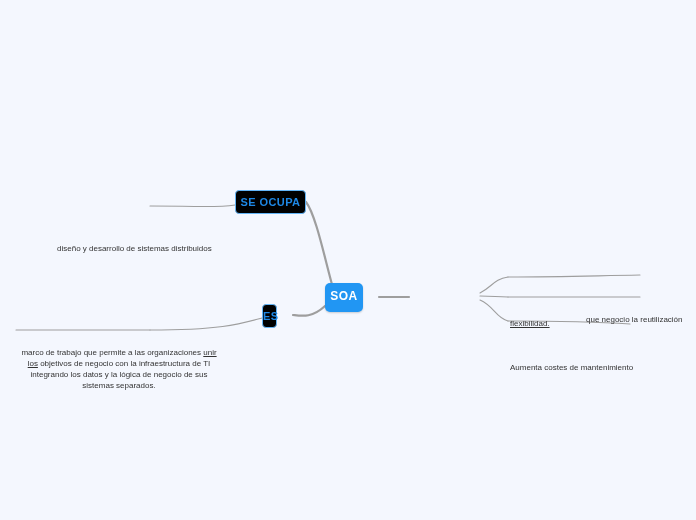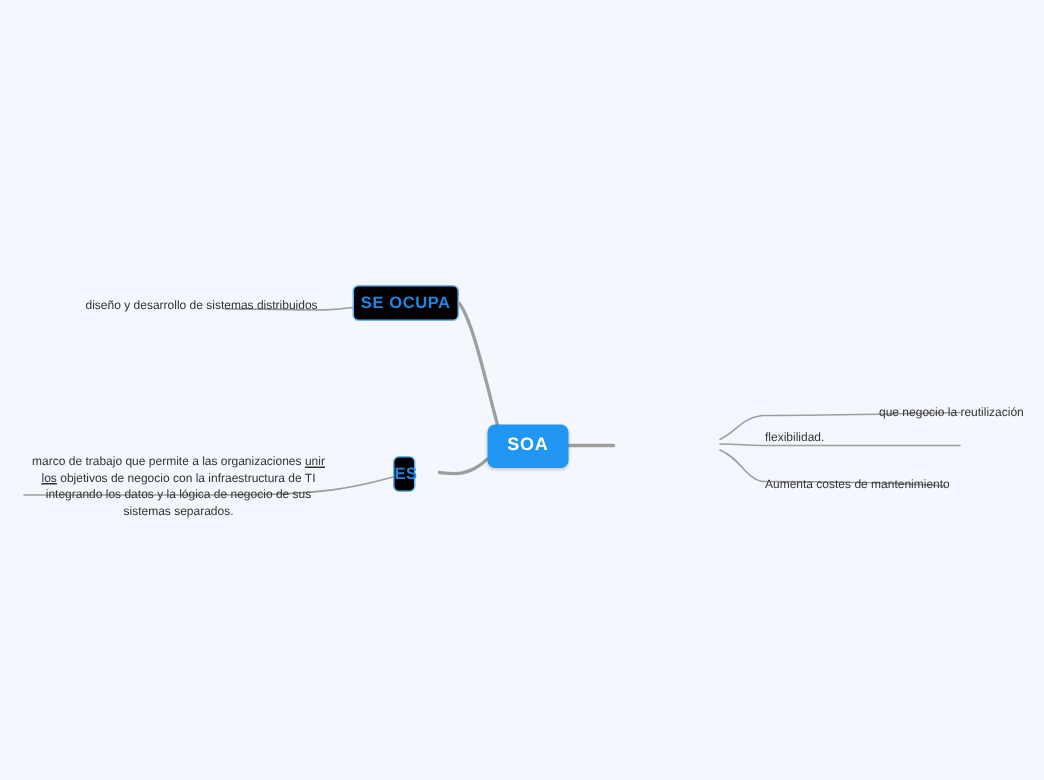--- a/index.html
+++ b/index.html
@@ -52,20 +52,21 @@
     letter-spacing: 0.4px;
     text-align: center;
     line-height: 22px;
     height: 24px;
   }
   .leaf {
     position: absolute;
     color: #333333;
     font-size: 8px;
     line-height: 11px;
+    margin-top: 45px;
   }
   .leaf-multiline {
     width: 206px;
     text-align: center;
   }
   .leaf-underline {
     text-decoration: underline;
   }
 </style>
 </head>
@@ -87,36 +88,36 @@
     <path d="M 480 296 C 494 296 496 297 508 297" fill="none" stroke="#9e9e9e" stroke-width="1.1" stroke-linecap="round"></path>
     <path d="M 480 300 C 494 306 496 318 508 321" fill="none" stroke="#9e9e9e" stroke-width="1.1" stroke-linecap="round"></path>
     <path d="M 508 277 C 560 277 585 276 640 275" fill="none" stroke="#9e9e9e" stroke-width="1.1" stroke-linecap="round"></path>
     <path d="M 508 297 C 570 297 600 297 640 297" fill="none" stroke="#9e9e9e" stroke-width="1.1" stroke-linecap="round"></path>
     <path d="M 508 321 C 570 321 600 322 630 324" fill="none" stroke="#9e9e9e" stroke-width="1.1" stroke-linecap="round"></path>
 
     <path d="M 262 318 C 240 324 220 330 150 330" fill="none" stroke="#9e9e9e" stroke-width="1.1" stroke-linecap="round"></path>
     <path d="M 150 330 L 16 330" fill="none" stroke="#9e9e9e" stroke-width="1.1" stroke-linecap="round"></path>
   </svg>
 
-  <div class="node node-root" style="left:325px; top:283px; width:54px;">
+  <div class="node node-root" style="left:325px; top:283px; width:38px;">
     <span>SOA</span>
   </div>
 
   <div class="node node-branch" style="left:235px; top:190px; width:71px;">
     <span>SE OCUPA</span>
   </div>
 
 
   <div class="node node-branch" style="left:262px; top:304px; width:15px;">
     <span>ES</span>
   </div>
 
   <div class="leaf" style="left:57px; top:198px;">diseño y desarrollo de sistemas distribuidos</div>
 
-  <div class="leaf" style="left:510px; top:286px;">flexibilidad.</div>
+  <div class="leaf" style="left:510px; top:273px;text-decoration:underline;">flexibilidad.</div>
 
   <div class="leaf" style="left:586px; top:269px;">que negocio la reutilización</div>
 
 
   <div class="leaf" style="left:510px; top:317px;">Aumenta costes de mantenimiento</div>
 
   <div class="leaf leaf-multiline" style="left:16px; top:302px;">
     <span>marco de trabajo que permite a las organizaciones </span><span class="leaf-underline">unir los</span>
     <span>objetivos de negocio con la infraestructura de TI integrando los datos y la lógica de negocio de sus sistemas separados.</span>
   </div>

